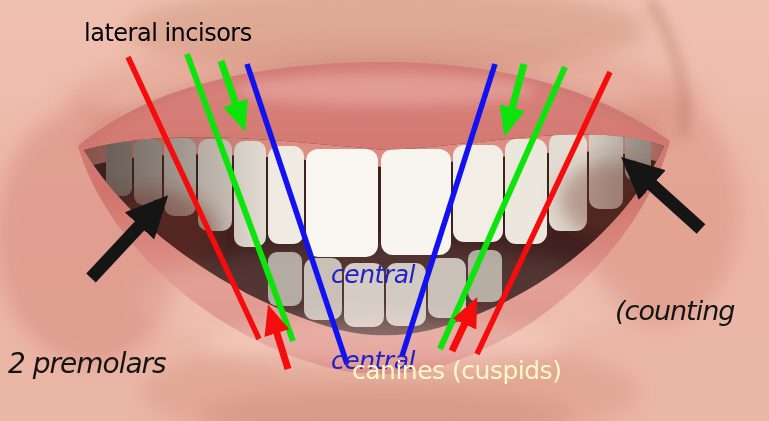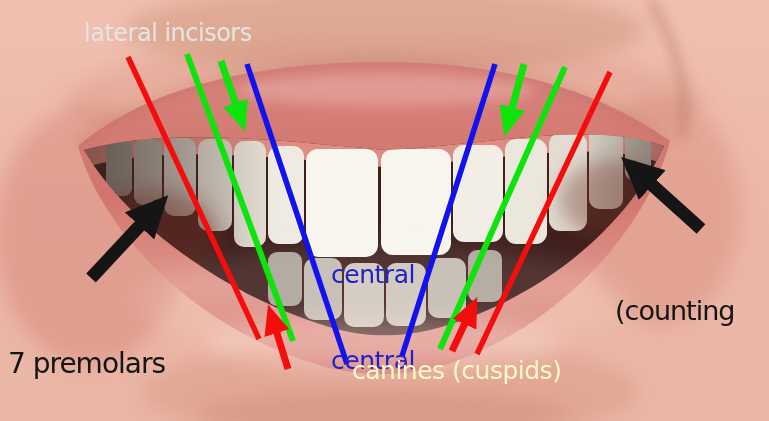--- a/index.html
+++ b/index.html
@@ -3,27 +3,27 @@
 <meta charset="utf-8">
 <style>
   html,body{margin:0;padding:0;background:#777;}
   .stage{
     position:relative;width:769px;height:421px;overflow:hidden;
     font-family:"DejaVu Sans","Liberation Sans",sans-serif;
     -webkit-font-smoothing:antialiased;
   }
   .stage svg{position:absolute;left:0;top:0;}
   .label{position:absolute;white-space:pre;line-height:1.15;letter-spacing:-0.5px;}
-  .lbl-green{color:#e5e5e5;font-size:24px;}
+  .lbl-green{color:#000000;font-size:24px;}
   .lbl-blue{color:#2121c6;font-size:25px;text-align:center;}
   .lbl-red{color:#fef9c3;font-size:25px;}
   .lbl-black{color:#141414;font-size:28px;letter-spacing:-1px;}
   .lbl-black.molars{font-size:27px;line-height:32px;}
   .lbl-black.premolars{line-height:33px;}
-  .lbl-blue div, .lbl-black div{display:block;}
+  .lbl-blue div, .lbl-black div{display:block;font-style:italic;}
 </style>
 </head>
 <body>
 
 <div class="stage">
 
   <svg width="769" height="421" viewBox="0 0 769 421">
     <defs>
       <linearGradient id="skinG" x1="0" y1="0" x2="0" y2="1">
         <stop offset="0" stop-color="#f0c0b0"></stop>
@@ -140,21 +140,21 @@
   <div class="label lbl-green" style="left:84px;top:20px;">lateral incisors</div>
 
   <div class="label lbl-blue" style="left:308px;top:203px;width:130px;">
     <div>central</div>
     <div>central</div>
   </div>
 
   <div class="label lbl-red" style="left:352px;top:357px;">canines (cuspids)</div>
 
   <div class="label lbl-black premolars" style="left:8px;top:281px;">
-    <div>7 premolars</div>
+    <div>2 premolars</div>
     
   </div>
 
   <div class="label lbl-black molars" style="left:615px;top:231px;">
     <div>(counting</div>
     
     
   </div>
 
 </div>

